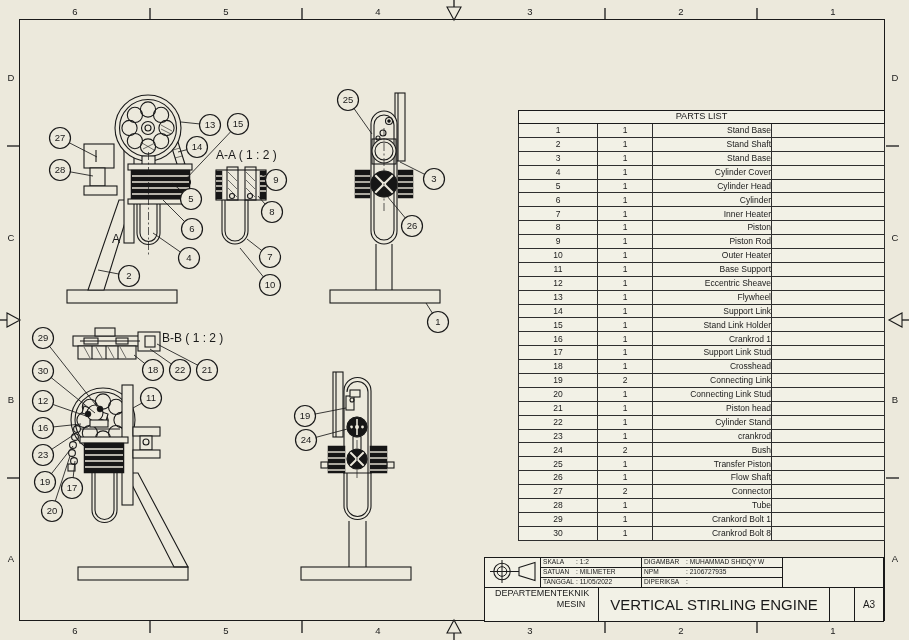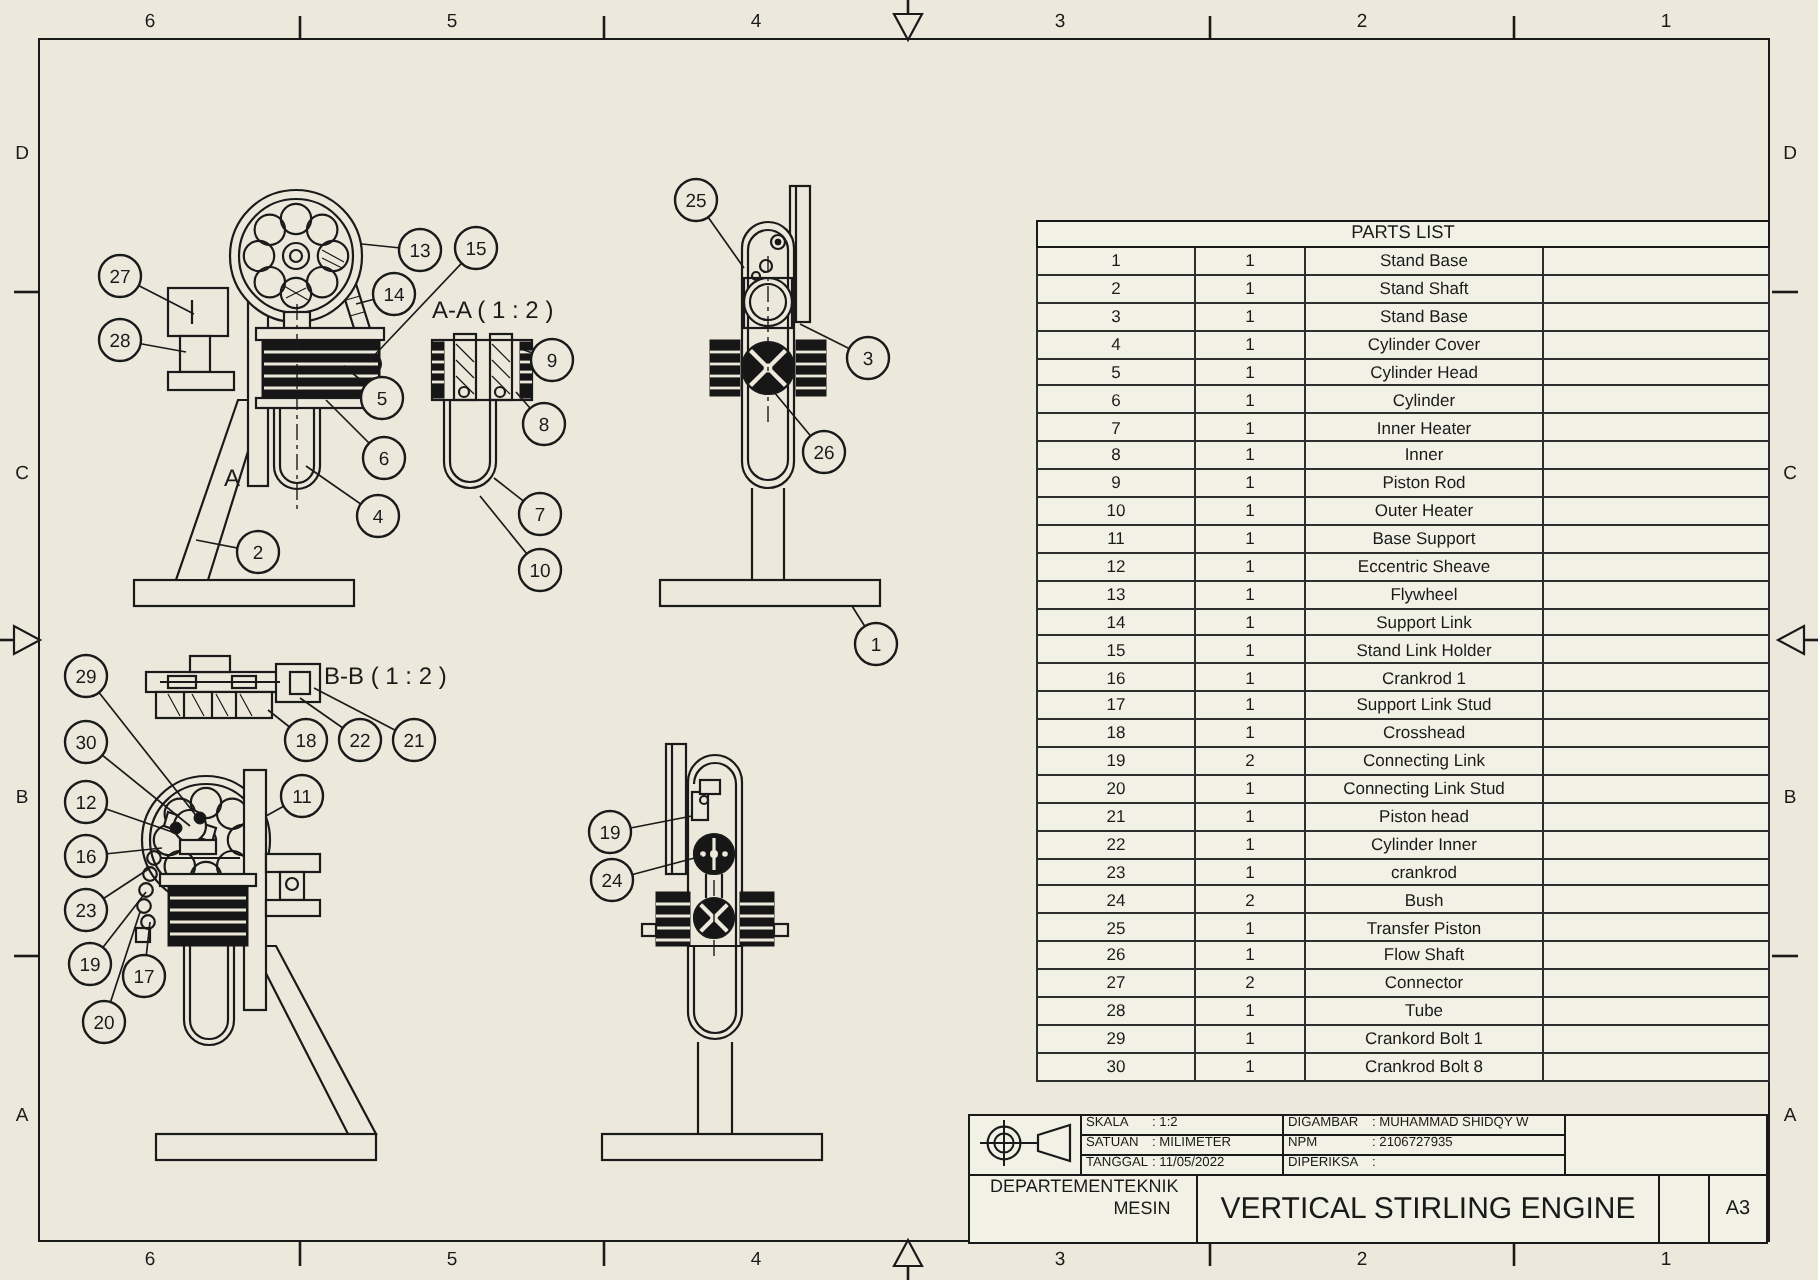--- a/index.html
+++ b/index.html
@@ -10,21 +10,21 @@
   svg.drawing{position:absolute;left:0;top:0;z-index:2;}
   .gridlabel{position:absolute;transform:translate(-50%,-50%);font-size:9.5px;z-index:2;}
   
   .parts-table{position:absolute;left:518px;top:110px;width:366px;border-collapse:collapse;
                table-layout:fixed;background:#f2f1e6;z-index:3;}
   .parts-table td{border:1px solid #2e2e2e;font-size:8.5px;line-height:1;padding:0;
                   overflow:hidden;white-space:nowrap;}
   .parts-table .title-cell{text-align:center;font-size:9.2px;height:12px;border:1.5px solid #1a1a1a;margin-top:16px;}
   .parts-table .head-cell{text-align:center;font-size:8.8px;height:12px;}
   .parts-table tbody td{height:12.9px;}
-  .c{text-align:center}.l{text-align:center;padding-left:3px}
+  .c{text-align:center}.l{text-align:right;padding-left:3px}
   
   .titleblock{position:absolute;left:484px;top:557px;width:400px;height:65px;background:#f2f1e6;
               border:1.6px solid #1a1a1a;box-sizing:border-box;display:flex;flex-direction:column;z-index:3;}
   .tb-top{display:flex;height:29px;border-bottom:1.3px solid #1a1a1a;}
   .tb-proj{width:55px;border-right:1px solid #1a1a1a;position:relative;}
   .tb-mid{width:100px;border-right:1px solid #1a1a1a;display:flex;flex-direction:column;}
   .tb-right{width:140px;border-right:1px solid #1a1a1a;display:flex;flex-direction:column;}
   .tb-row{flex:1;display:flex;align-items:center;border-bottom:1px solid #1a1a1a;font-size:6.6px;line-height:1;}
   .tb-row:last-child{border-bottom:none;}
   .tb-label{width:33px;padding-left:2px;flex:none;}
@@ -519,21 +519,21 @@
         </tr>
         <tr>
           <td class="c">7</td>
           <td class="c">1</td>
           <td class="l">Inner Heater</td>
           <td class="l"></td>
         </tr>
         <tr>
           <td class="c">8</td>
           <td class="c">1</td>
-          <td class="l">Inner</td>
+          <td class="l">Piston</td>
           <td class="l"></td>
         </tr>
         <tr>
           <td class="c">9</td>
           <td class="c">1</td>
           <td class="l">Piston Rod</td>
           <td class="l"></td>
         </tr>
         <tr>
           <td class="c">10</td>
@@ -603,21 +603,21 @@
         </tr>
         <tr>
           <td class="c">21</td>
           <td class="c">1</td>
           <td class="l">Piston head</td>
           <td class="l"></td>
         </tr>
         <tr>
           <td class="c">22</td>
           <td class="c">1</td>
-          <td class="l">Cylinder Inner</td>
+          <td class="l">Cylinder Stand</td>
           <td class="l"></td>
         </tr>
         <tr>
           <td class="c">23</td>
           <td class="c">1</td>
           <td class="l">crankrod</td>
           <td class="l"></td>
         </tr>
         <tr>
           <td class="c">24</td>

